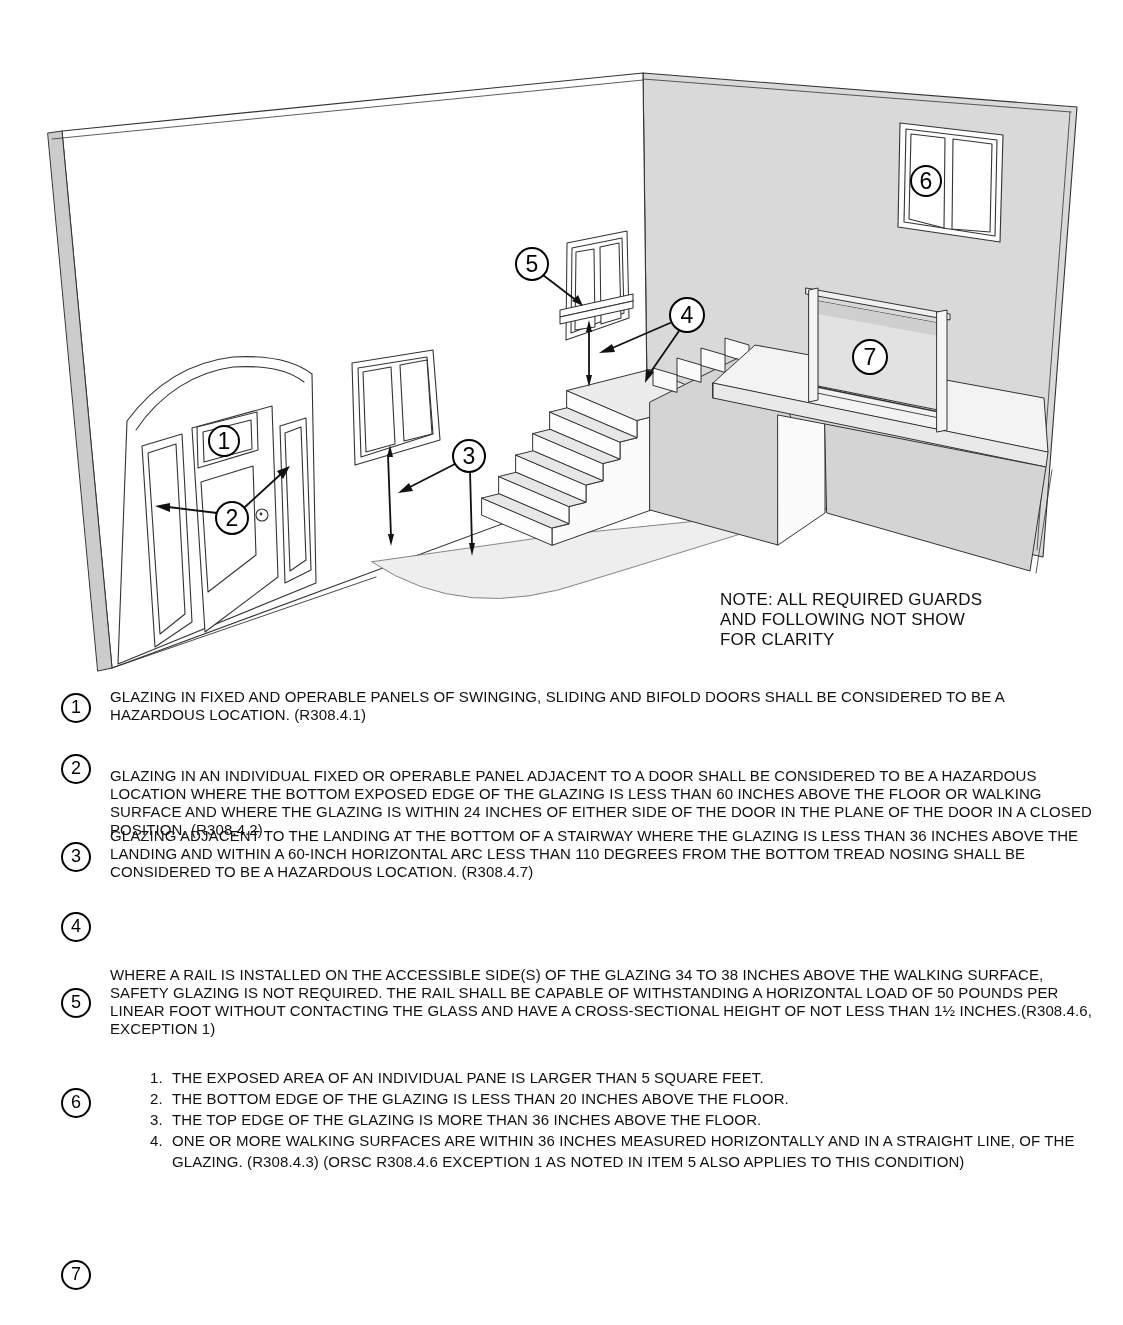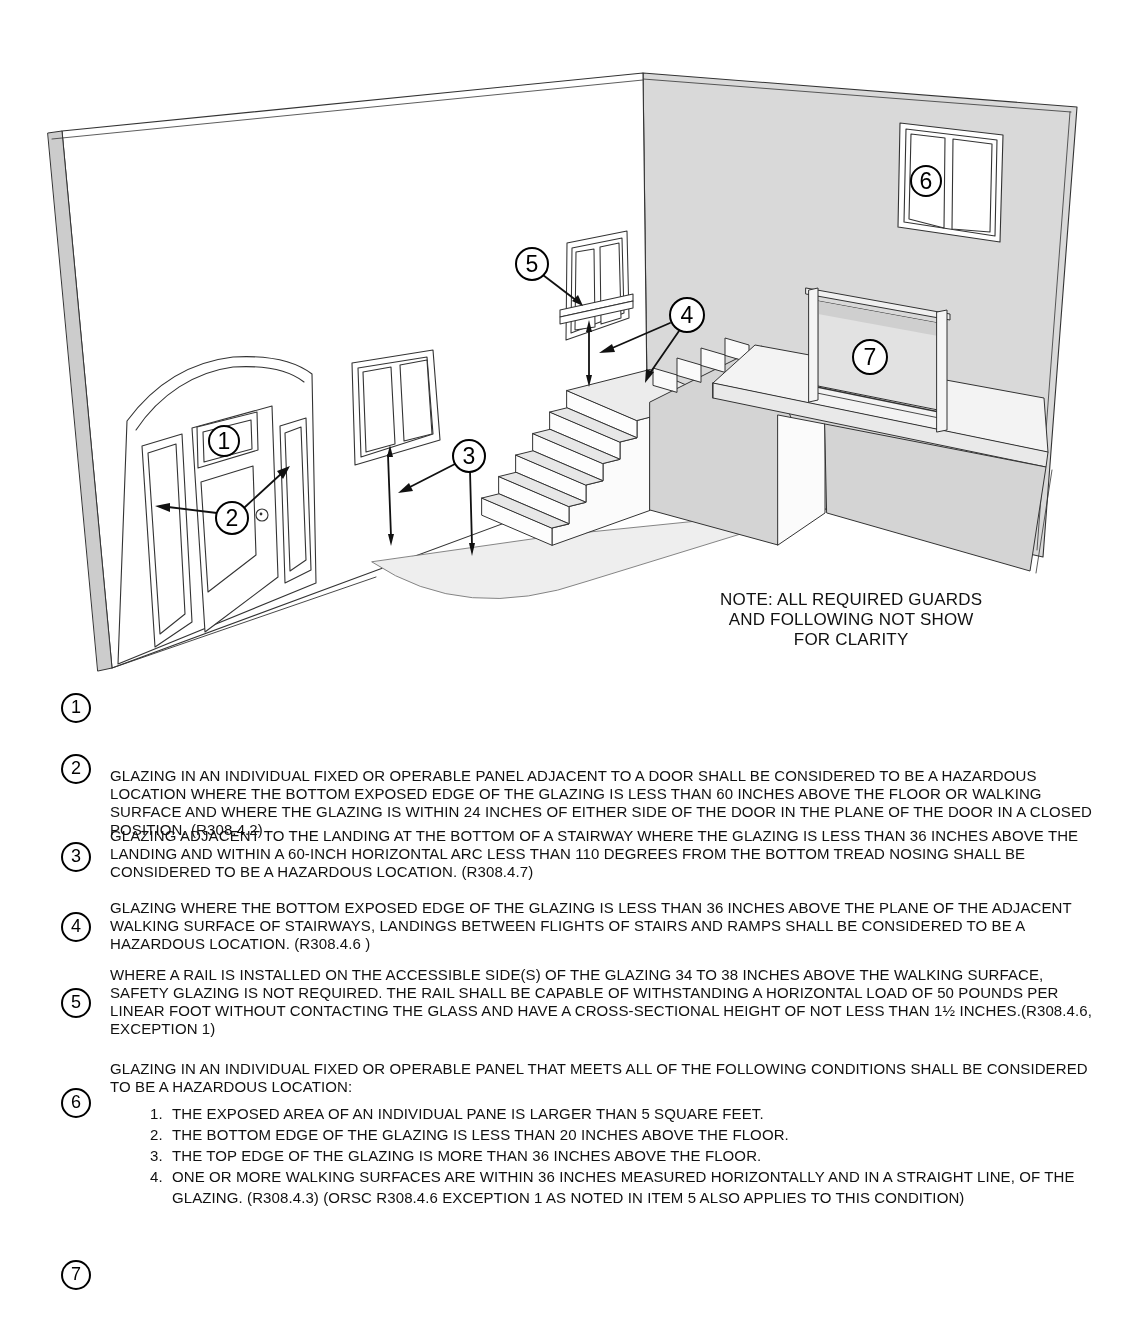--- a/index.html
+++ b/index.html
@@ -5,21 +5,21 @@
   :root{
     --wall-gray:#d9d9d9; --box-gray:#d4d4d4; --tread-gray:#e7e7e7;
     --arc-gray:#eeeeee; --glass-gray:#e2e2e2; --glass-dark:#cfcfcf;
     --line:#333333; --text:#1c1c1c; --white:#ffffff;
   }
   html,body{margin:0;padding:0;background:#fff;}
   #page{position:relative;width:1123px;height:1325px;background:#fff;
         font-family:"Liberation Sans", sans-serif;color:var(--text);overflow:hidden;}
   #scene{position:absolute;left:0;top:0;}
   .note{position:absolute;left:720px;top:590px;font-size:17px;line-height:20px;
-        letter-spacing:.2px;color:#111;text-align:center;}
+        letter-spacing:.2px;color:#111;}
   .item{position:absolute;left:110px;width:985px;font-size:15px;line-height:18px;
         letter-spacing:.1px;color:#111;}
   .num-circle{position:absolute;left:61px;width:26px;height:26px;border:2px solid #000;
         border-radius:50%;text-align:center;font-size:18px;line-height:25px;color:#000;
         background:#fff;}
   .sublist{margin-top:7px;}
   .sub{display:flex;margin-left:40px;line-height:21px;}
   .sub-num{width:22px;flex:0 0 22px;}
   .sub-text{flex:1;}
   svg text{font-family:"Liberation Sans", sans-serif;}
@@ -208,36 +208,35 @@
     </g>
   </svg>
 
   <div class="note">
     <div>NOTE: ALL REQUIRED GUARDS</div>
     <div>AND FOLLOWING NOT SHOW</div>
     <div>FOR CLARITY</div>
   </div>
 
   <div class="num-circle" style="top:693px">1</div>
+  <div class="item" style="top:688px">GLAZING IN FIXED AND OPERABLE PANELS OF SWINGING, SLIDING AND BIFOLD DOORS SHALL BE CONSIDERED TO BE A HAZARDOUS LOCATION. (R308.4.1)</div>
 
   <div class="num-circle" style="top:754px">2</div>
   <div class="item" style="top:767px">GLAZING IN AN INDIVIDUAL FIXED OR OPERABLE PANEL ADJACENT TO A DOOR SHALL BE CONSIDERED TO BE A HAZARDOUS LOCATION WHERE THE BOTTOM EXPOSED EDGE OF THE GLAZING IS LESS THAN 60 INCHES ABOVE THE FLOOR OR WALKING SURFACE AND WHERE THE GLAZING IS WITHIN 24 INCHES OF EITHER SIDE OF THE DOOR IN THE PLANE OF THE DOOR IN A CLOSED POSITION. (R308.4.2)</div>
 
   <div class="num-circle" style="top:842px">3</div>
   <div class="item" style="top:827px">GLAZING ADJACENT TO THE LANDING AT THE BOTTOM OF A STAIRWAY WHERE THE GLAZING IS LESS THAN 36 INCHES ABOVE THE LANDING AND WITHIN A 60-INCH HORIZONTAL ARC LESS THAN 110 DEGREES FROM THE BOTTOM TREAD NOSING SHALL BE CONSIDERED TO BE A HAZARDOUS LOCATION. (R308.4.7)</div>
 
   <div class="num-circle" style="top:912px">4</div>
-  <div class="item" style="top:899px">GLAZING WHERE THE BOTTOM EXPOSED EDGE OF THE GLAZING IS LESS THAN 36 INCHES ABOVE THE PLANE OF THE ADJACENT WALKING SURFACE OF STAIRWAYS, LANDINGS BETWEEN FLIGHTS OF STAIRS AND RAMPS SHALL BE CONSIDERED TO BE A HAZARDOUS LOCATION. (R308.4.6 )</div>
 
   <div class="num-circle" style="top:988px">5</div>
   <div class="item" style="top:966px">WHERE A RAIL IS INSTALLED ON THE ACCESSIBLE SIDE(S) OF THE GLAZING 34 TO 38 INCHES ABOVE THE WALKING SURFACE, SAFETY GLAZING IS NOT REQUIRED. THE RAIL SHALL BE CAPABLE OF WITHSTANDING A HORIZONTAL LOAD OF 50 POUNDS PER LINEAR FOOT WITHOUT CONTACTING THE GLASS AND HAVE A CROSS-SECTIONAL HEIGHT OF NOT LESS THAN 1½ INCHES.(R308.4.6, EXCEPTION 1)</div>
 
   <div class="num-circle" style="top:1088px">6</div>
   <div class="item" style="top:1060px">
-    <div>GLAZING IN AN INDIVIDUAL FIXED OR OPERABLE PANEL THAT MEETS ALL OF THE FOLLOWING CONDITIONS SHALL BE CONSIDERED TO BE A HAZARDOUS LOCATION:</div>
     <div class="sublist">
       <div class="sub">
         <span class="sub-num">1.</span>
         <span class="sub-text">THE EXPOSED AREA OF AN INDIVIDUAL PANE IS LARGER THAN 5 SQUARE FEET.</span>
       </div>
       <div class="sub">
         <span class="sub-num">2.</span>
         <span class="sub-text">THE BOTTOM EDGE OF THE GLAZING IS LESS THAN 20 INCHES ABOVE THE FLOOR.</span>
       </div>
       <div class="sub">

